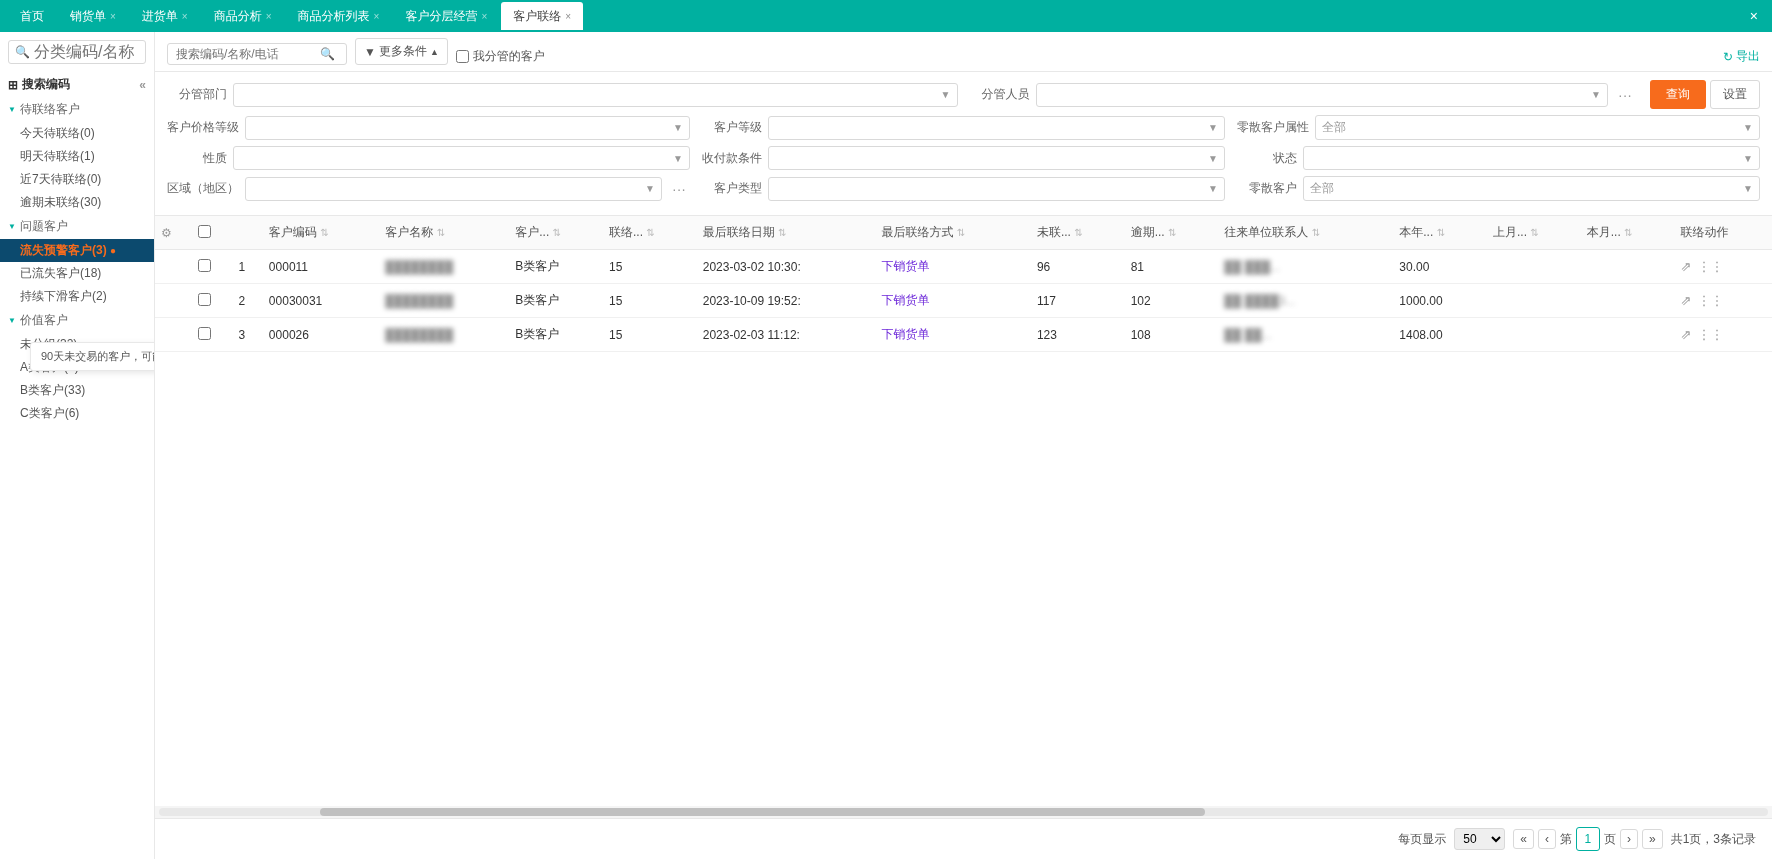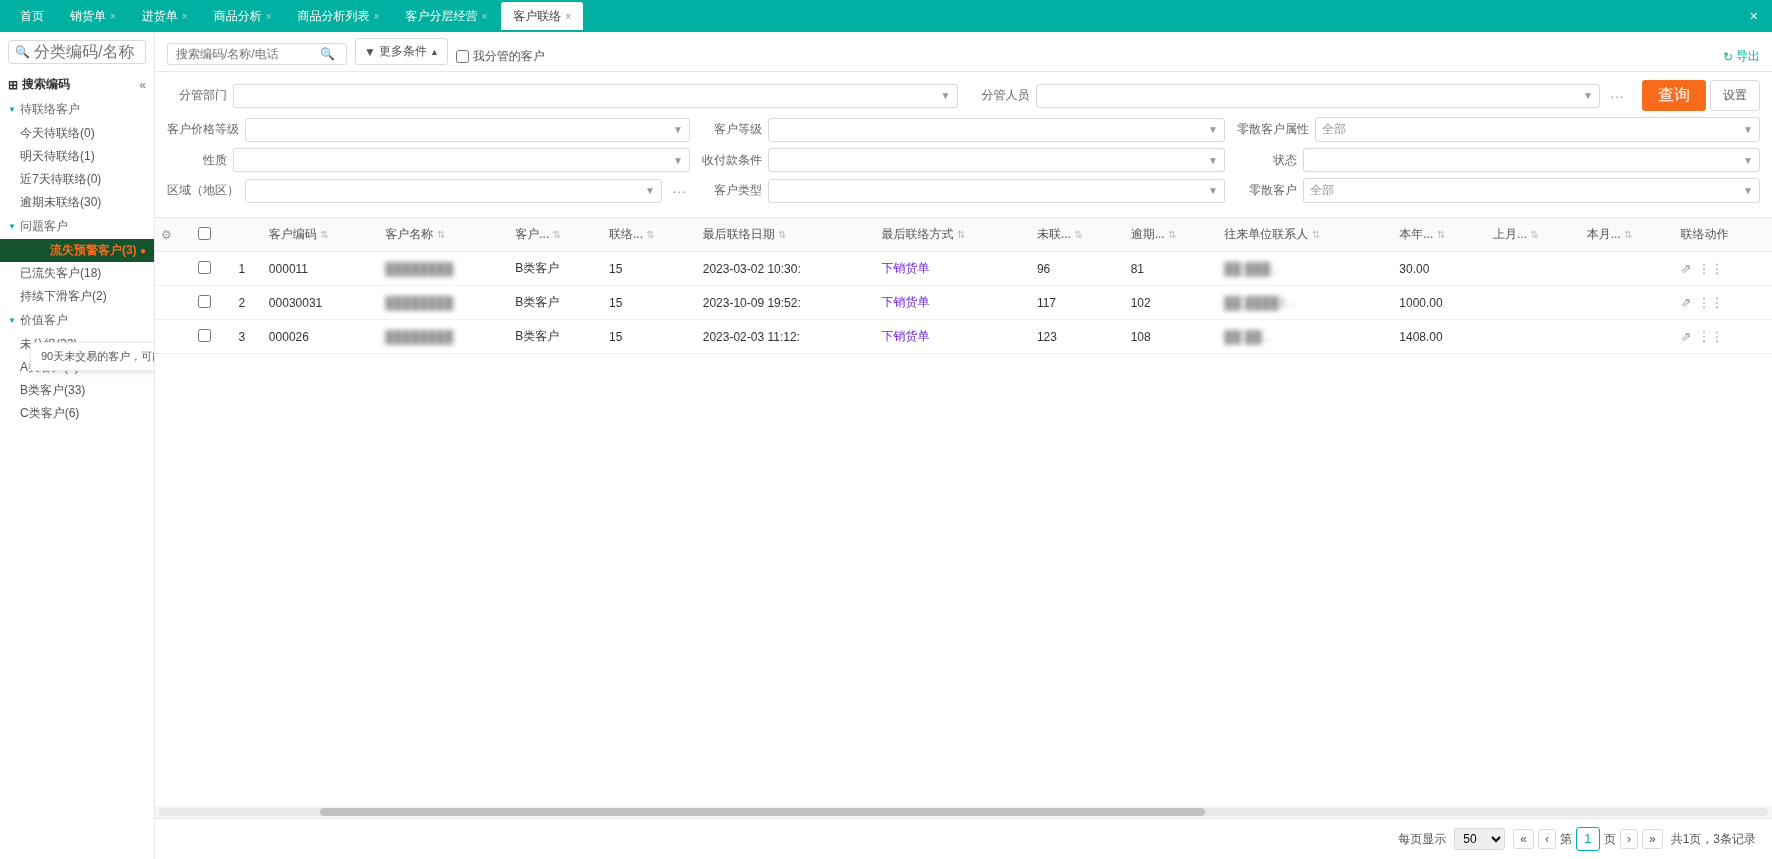--- a/index.html
+++ b/index.html
@@ -92,21 +92,21 @@
       cursor: pointer;
       gap: 4px;
     }
     .sidebar-section-title .triangle { font-size: 8px; color: #00b0a0; }
     .sidebar-item {
       padding: 3px 8px 3px 20px;
       color: #555;
       cursor: pointer;
       white-space: nowrap;
     }
-    .sidebar-item.active { color: #f76b1c; font-weight: bold; background: #14532d; text-align: right; }
+    .sidebar-item.active { color: #f76b1c; font-weight: bold; background: #0c4a6e; }
     .tooltip-box {
       position: absolute;
       left: 30px;
       background: #fff;
       border: 1px solid #e8e8e8;
       padding: 6px 10px;
       color: #555;
       z-index: 100;
       border-radius: 3px;
       box-shadow: 2px 2px 6px rgba(0,0,0,0.1);
@@ -222,21 +222,21 @@
     }
     .filter-select .select-text { flex: 1; color: #999; }
     .filter-select .arrow { color: #999; font-size: 10px; }
     .btn-orange {
       background: #f76b1c;
       color: #fff;
       border: none;
       border-radius: 3px;
       padding: 5px 16px;
       cursor: pointer;
-      font-size: 16px;
+      font-size: 12px;
     }
     .btn-setting {
       background: #fff;
       color: #555;
       border: 1px solid #d9d9d9;
       border-radius: 3px;
       padding: 5px 12px;
       cursor: pointer;
       font-size: 12px;
     }

